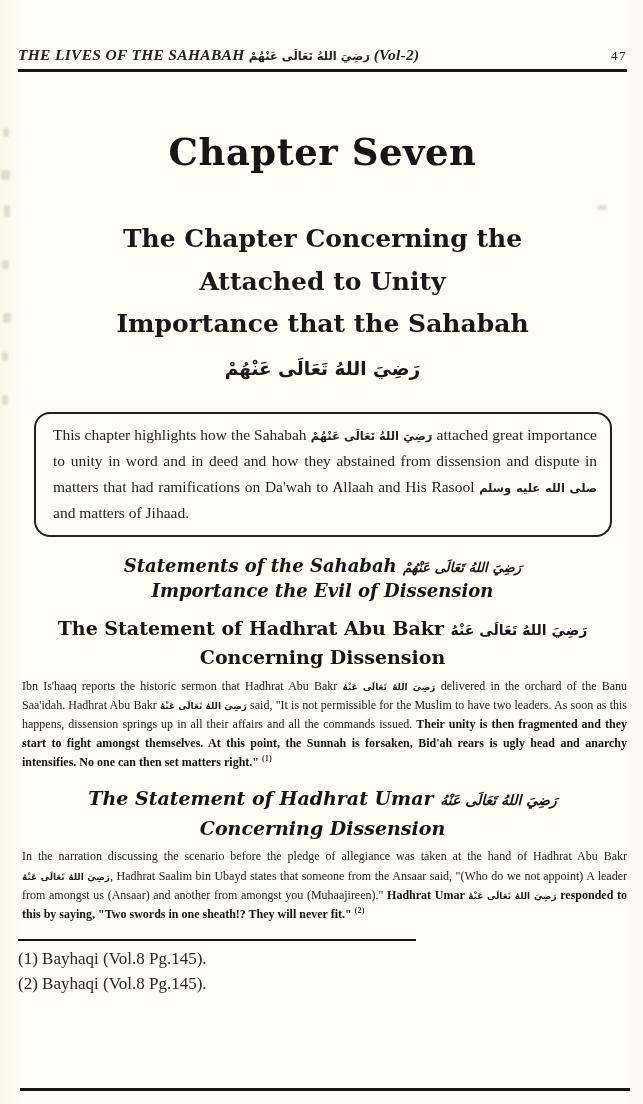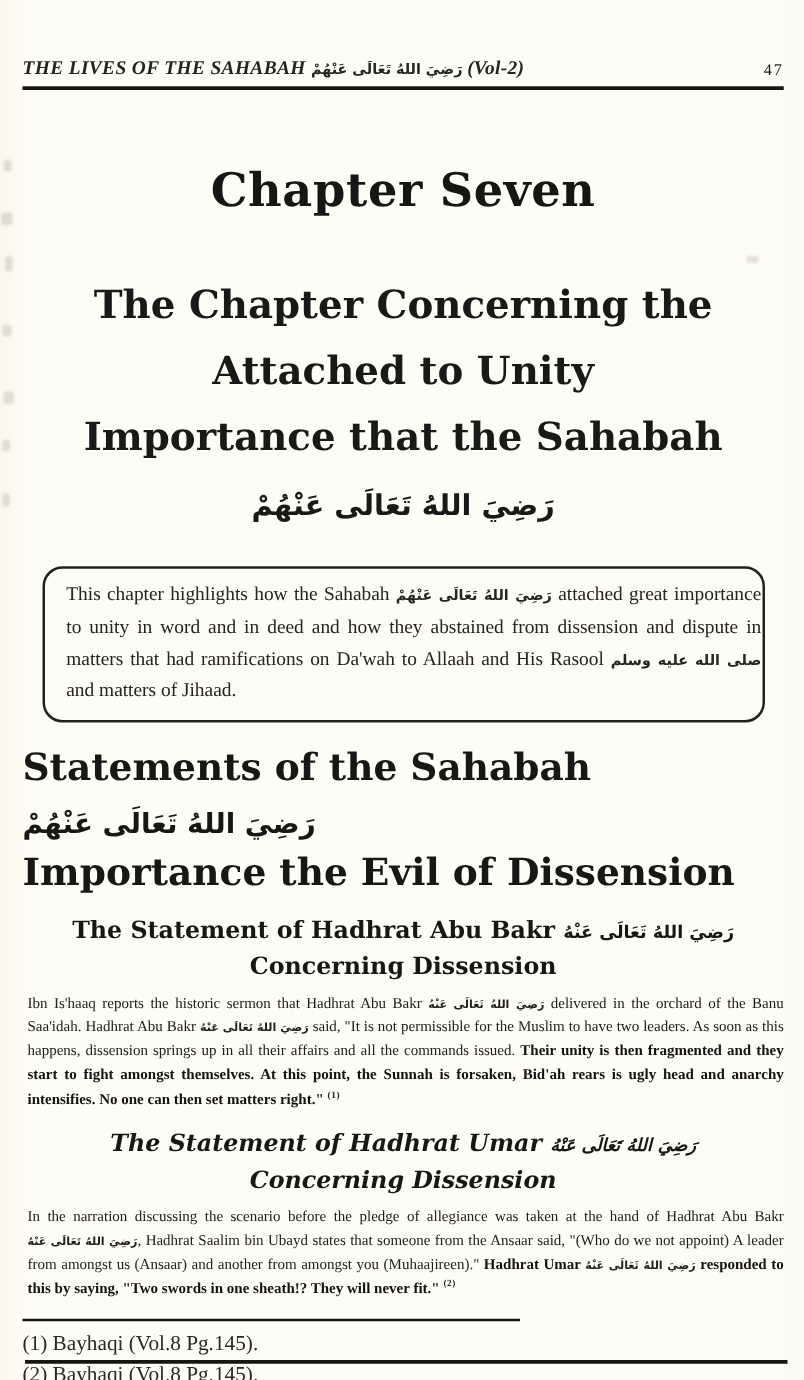--- a/index.html
+++ b/index.html
@@ -48,48 +48,50 @@
     font-size: 37px;
     letter-spacing: 0.5px;
     color: #171614;
     line-height: 1.2;
   }
   h2.chapter-subtitle {
     margin: 44px 0 0 0;
     text-align: center;
     font-family: "DejaVu Serif", serif;
     font-weight: bold;
-    font-size: 31px;
+    font-size: 25px;
     color: #1a1917;
     line-height: 1.7;
   }
   h3.section-heading {
     margin: 16px 0 0 0;
-    font-family: "DejaVu Serif", serif;
-    font-weight: bold;
-    font-size: 30px;
+    text-align: center;
+    font-family: "DejaVu Serif", serif;
+    font-weight: bold;
+    font-size: 18px;
     color: #181715;
     line-height: 1.4;
+    font-style: italic;
   }
   h4.sub-heading {
     margin: 10px 0 0 0;
     text-align: center;
     font-family: "DejaVu Serif", serif;
     font-weight: bold;
     font-size: 19px;
     color: #181715;
     line-height: 1.55;
   }
 
   
   .summary-box {
     margin: 24px 15px 0 16px;
     border: 2px solid #22211e;
     border-radius: 16px;
-    padding: 8px 1px 10px 17px;
+    padding: 8px 13px 10px 17px;
   }
   .summary-box p {
     margin: 0;
     font-size: 15.5px;
     line-height: 1.66;
     text-align: justify;
     color: #26241f;
   }
 
   

